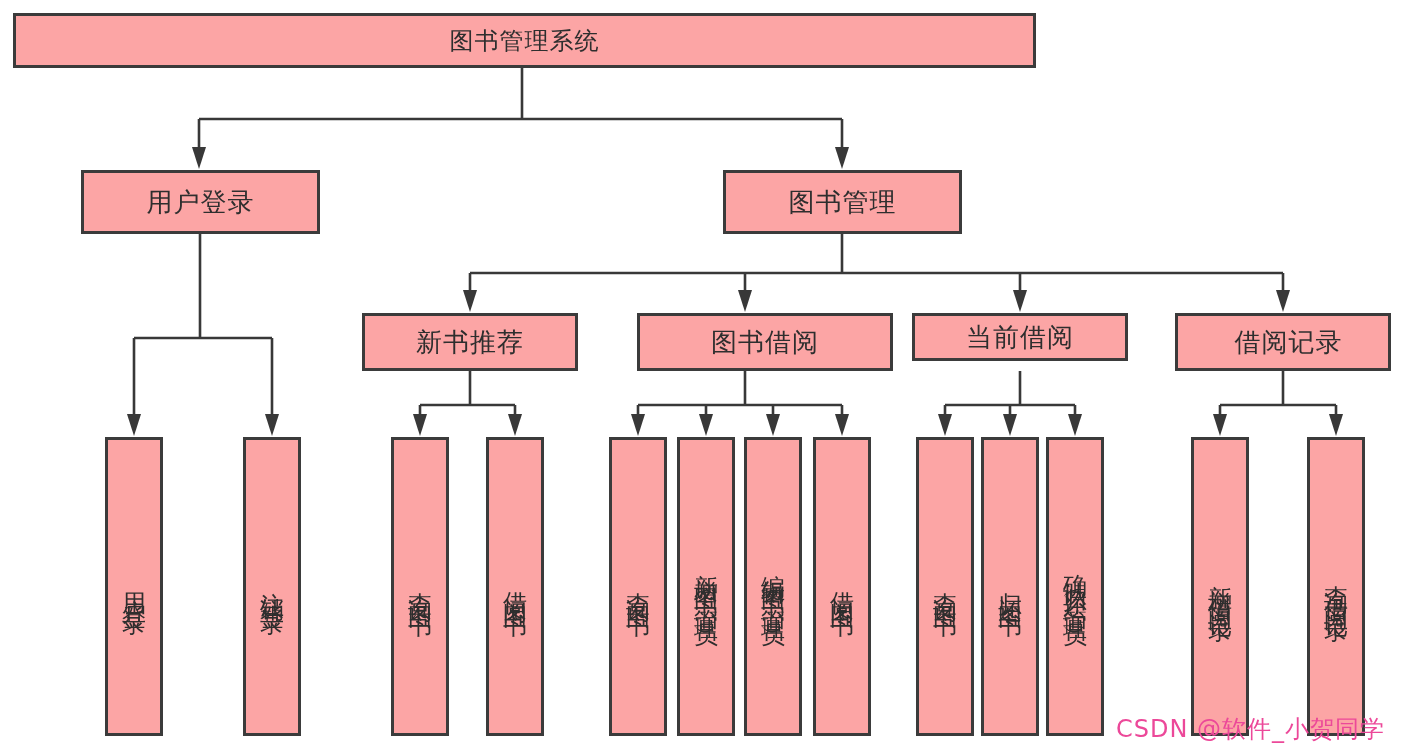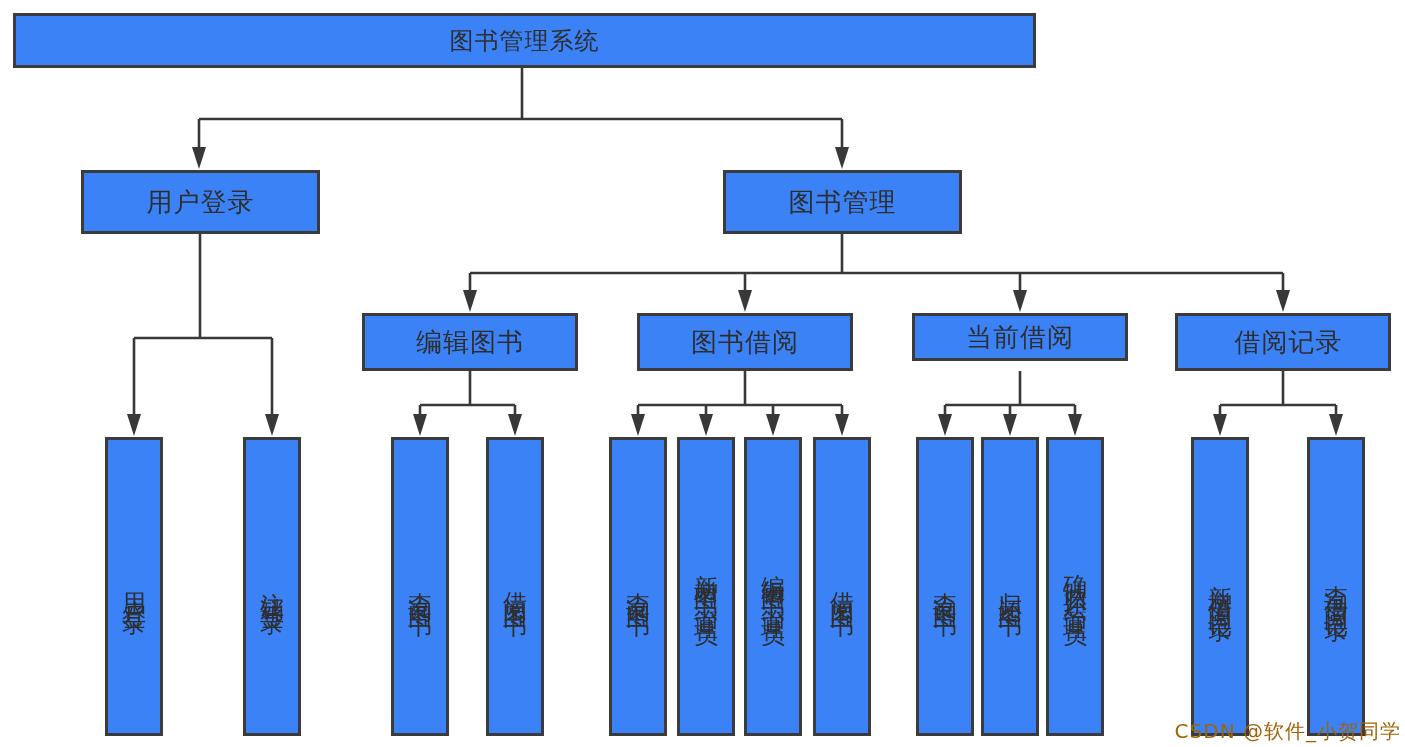--- a/index.html
+++ b/index.html
@@ -8,40 +8,40 @@
     width:1405px;height:747px;
     background:#ffffff;
     font-family:"DejaVu Sans","Liberation Sans",sans-serif;
     overflow:hidden;
   }
   #connectors{position:absolute;left:0;top:0;width:1405px;height:747px;}
   .node{
     position:absolute;
     box-sizing:border-box;
     border:3px solid #3b3b3b;
-    background:#3b82f6;
+    background:#fca5a5;
     display:flex;align-items:center;justify-content:center;
     color:#2e2e2e;
     text-align:center;
     white-space:nowrap;
   }
   .root-node{font-size:24px;letter-spacing:1px;}
   .branch-node{font-size:26px;letter-spacing:1px;}
   .leaf-node{font-size:24px;}
   .leaf-node .vtext{
     writing-mode:vertical-rl;
     text-orientation:mixed;
     letter-spacing:7px;
     line-height:1;
   }
   #watermark{
     position:absolute;
-    right:4px;bottom:2px;
-    font-size:20px;
-    color:#a16207;
+    right:20px;bottom:2px;
+    font-size:24px;
+    color:#ec4899;
     letter-spacing:1px;
     z-index:5;
   }
 </style>
 </head>
 <body>
 
 <div id="canvas">
 
   <svg id="connectors" viewBox="0 0 1405 747" xmlns="http://www.w3.org/2000/svg">
@@ -116,23 +116,23 @@
   </div>
 
   <div class="node branch-node" style="left:81px;top:170px;width:239px;height:64px;">
     <span>用户登录</span>
   </div>
   <div class="node branch-node" style="left:723px;top:170px;width:239px;height:64px;">
     <span>图书管理</span>
   </div>
 
   <div class="node branch-node" style="left:362px;top:313px;width:216px;height:58px;">
-    <span>编辑图书</span>
+    <span>新书推荐</span>
   </div>
-  <div class="node branch-node" style="left:637px;top:313px;width:216px;height:58px;">
+  <div class="node branch-node" style="left:637px;top:313px;width:256px;height:58px;">
     <span>图书借阅</span>
   </div>
   <div class="node branch-node" style="left:912px;top:313px;width:216px;height:48px;">
     <span>当前借阅</span>
   </div>
   <div class="node branch-node" style="left:1175px;top:313px;width:216px;height:58px;padding-left:11px;">
     <span>借阅记录</span>
   </div>
 
   <div class="node leaf-node" style="left:105px;top:437px;width:58px;height:299px;">

